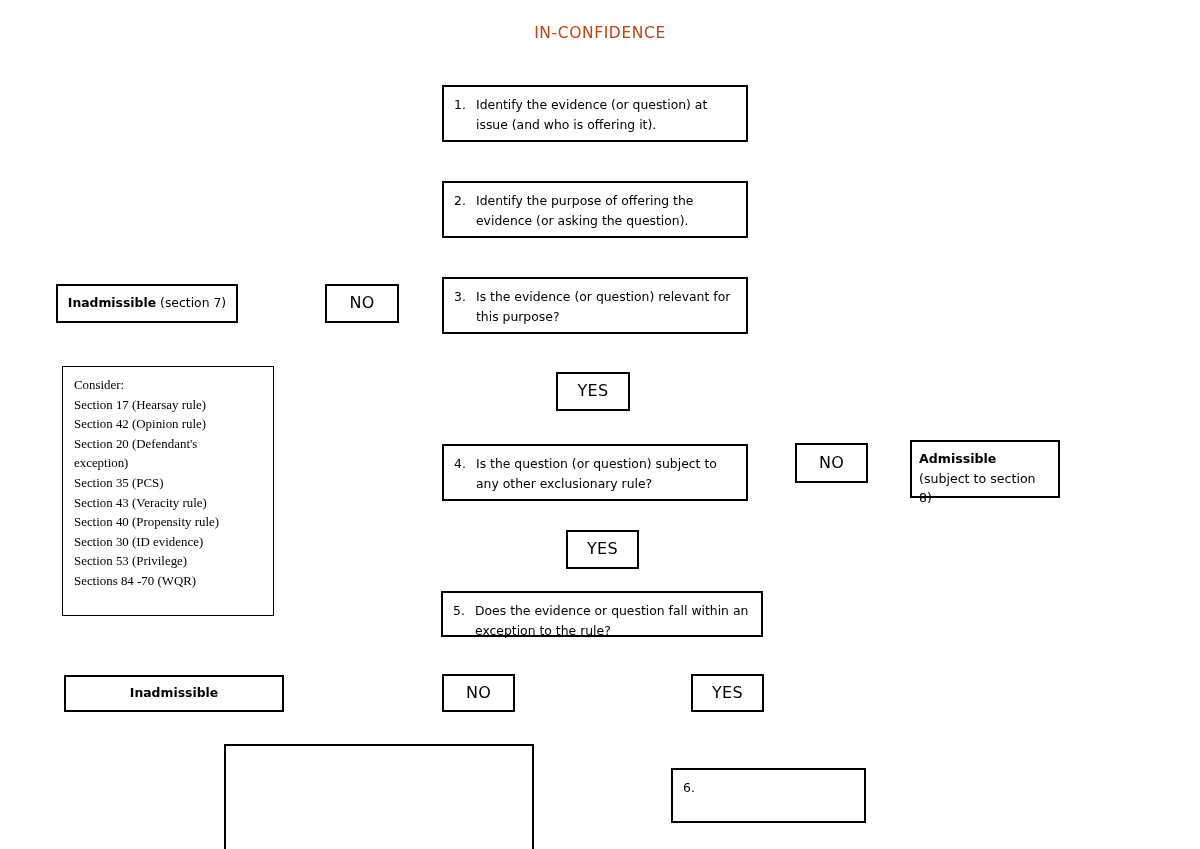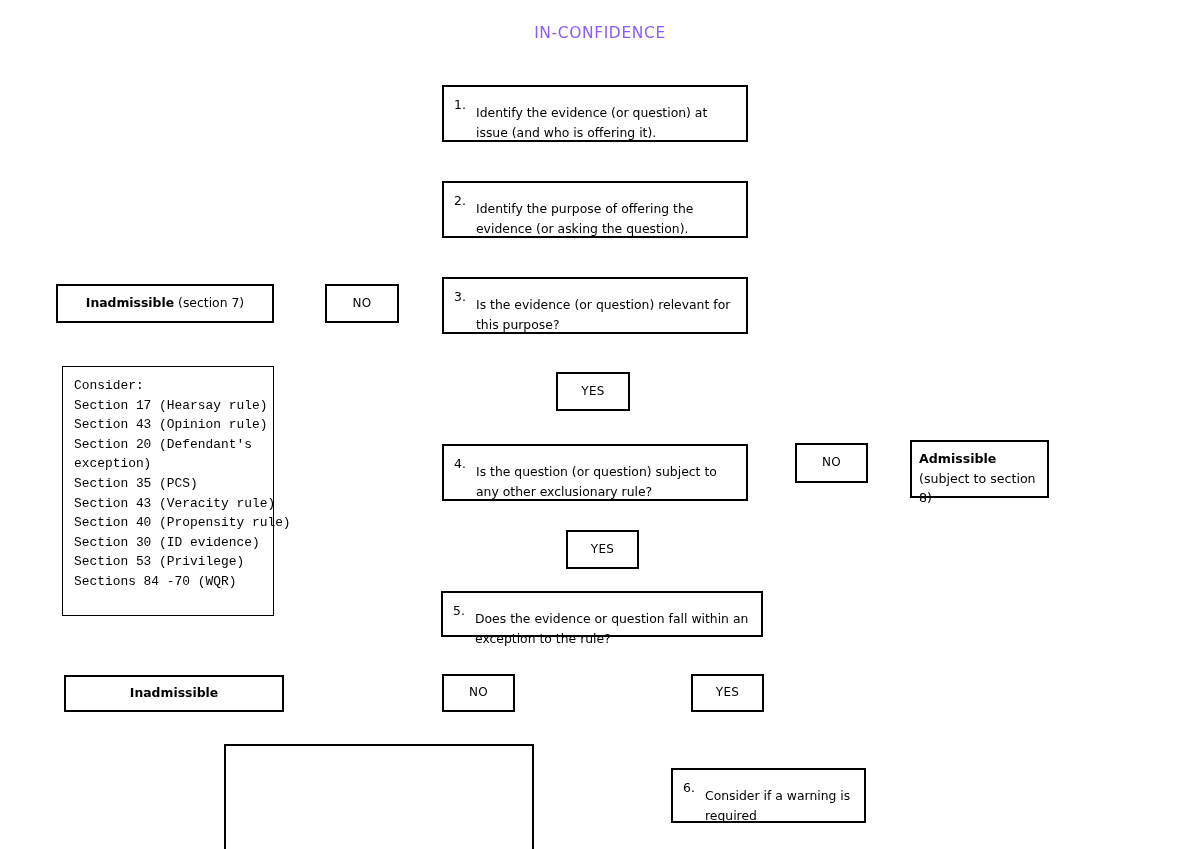--- a/index.html
+++ b/index.html
@@ -23,21 +23,21 @@
     height: 849px;
   }
   .page-title {
     position: absolute;
     left: 0;
     top: 24px;
     width: 1200px;
     text-align: center;
     font-size: 15.5px;
     letter-spacing: 0.6px;
-    color: #8b5cf6;
+    color: #c2410c;
     font-family: "DejaVu Sans", sans-serif;
   }
   .box {
     position: absolute;
     box-sizing: border-box;
     background: #ffffff;
     border: 2.2px solid #000000;
     font-family: "DejaVu Sans", sans-serif;
     font-size: 12.4px;
     line-height: 1.65;
@@ -51,28 +51,27 @@
     display: flex;
     align-items: flex-start;
   }
   .step .num {
     width: 22px;
     flex: 0 0 22px;
     text-align: left;
   }
   .step .txt {
     flex: 1 1 auto;
-    margin-top: 8px;
   }
   
   .label-box {
     display: flex;
     align-items: center;
     justify-content: center;
-    font-size: 12px;
+    font-size: 16px;
     letter-spacing: 0.3px;
   }
   
   .outcome-center {
     display: flex;
     align-items: center;
     justify-content: center;
     text-align: center;
     font-size: 12.4px;
   }
@@ -83,21 +82,21 @@
   }
   .bold {
     font-weight: bold;
   }
   .normal {
     font-weight: normal;
   }
   
   .consider {
     border: 1.4px solid #000000;
-    font-family: Liberation Mono, monospace;
+    font-family: Liberation Serif, serif;
     font-size: 12.9px;
     line-height: 1.52;
     padding: 9px 0 9px 11px;
   }
   .consider .line {
     white-space: nowrap;
   }
   .empty-box {
     border: 2.4px solid #000000;
   }
@@ -127,34 +126,34 @@
     <div class="row">
       <span class="num">3.</span>
       <span class="txt">Is the evidence (or question) relevant for this purpose?</span>
     </div>
   </div>
 
   <div class="box label-box" style="left:325px; top:284px; width:74px; height:39px;">
     <span>NO</span>
   </div>
 
-  <div class="box outcome-center" style="left:56px; top:284px; width:218px; height:39px;">
+  <div class="box outcome-center" style="left:56px; top:284px; width:182px; height:39px;">
     <span>
       <span class="bold">Inadmissible</span><span class="normal"> (section 7)</span>
     </span>
   </div>
 
   <div class="box label-box" style="left:556px; top:372px; width:74px; height:39px;">
     <span>YES</span>
   </div>
 
   <div class="box consider" style="left:62px; top:366px; width:212px; height:250px;">
     <div class="line">Consider:</div>
     <div class="line">Section 17 (Hearsay rule)</div>
-    <div class="line">Section 43 (Opinion rule)</div>
+    <div class="line">Section 42 (Opinion rule)</div>
     <div class="line">Section 20 (Defendant's</div>
     <div class="line">exception)</div>
     <div class="line">Section 35 (PCS)</div>
     <div class="line">Section 43 (Veracity rule)</div>
     <div class="line">Section 40 (Propensity rule)</div>
     <div class="line">Section 30 (ID evidence)</div>
     <div class="line">Section 53 (Privilege)</div>
     <div class="line">Sections 84 -70 (WQR)</div>
   </div>
 
@@ -162,21 +161,21 @@
     <div class="row">
       <span class="num">4.</span>
       <span class="txt">Is the question (or question) subject to any other exclusionary rule?</span>
     </div>
   </div>
 
   <div class="box label-box" style="left:795px; top:443px; width:73px; height:40px;">
     <span>NO</span>
   </div>
 
-  <div class="box outcome-left" style="left:910px; top:440px; width:139px; height:58px;padding-left:7px;">
+  <div class="box outcome-left" style="left:910px; top:440px; width:150px; height:58px;padding-left:7px;">
     <div class="bold">Admissible</div>
     <div class="normal">(subject to section 8)</div>
   </div>
 
   <div class="box label-box" style="left:566px; top:530px; width:73px; height:39px;">
     <span>YES</span>
   </div>
 
   <div class="box step" style="left:441px; top:591px; width:322px; height:46px;">
     <div class="row">
@@ -197,17 +196,16 @@
     <span>YES</span>
   </div>
 
   <div class="box empty-box" style="left:224px; top:744px; width:310px; height:120px;">
     <span></span>
   </div>
 
   <div class="box step" style="left:671px; top:768px; width:195px; height:55px;">
     <div class="row">
       <span class="num">6.</span>
-      <span class="txt">Consider if a warning is required</span>
     </div>
   </div>
 
 </div>
 
 </body></html>

